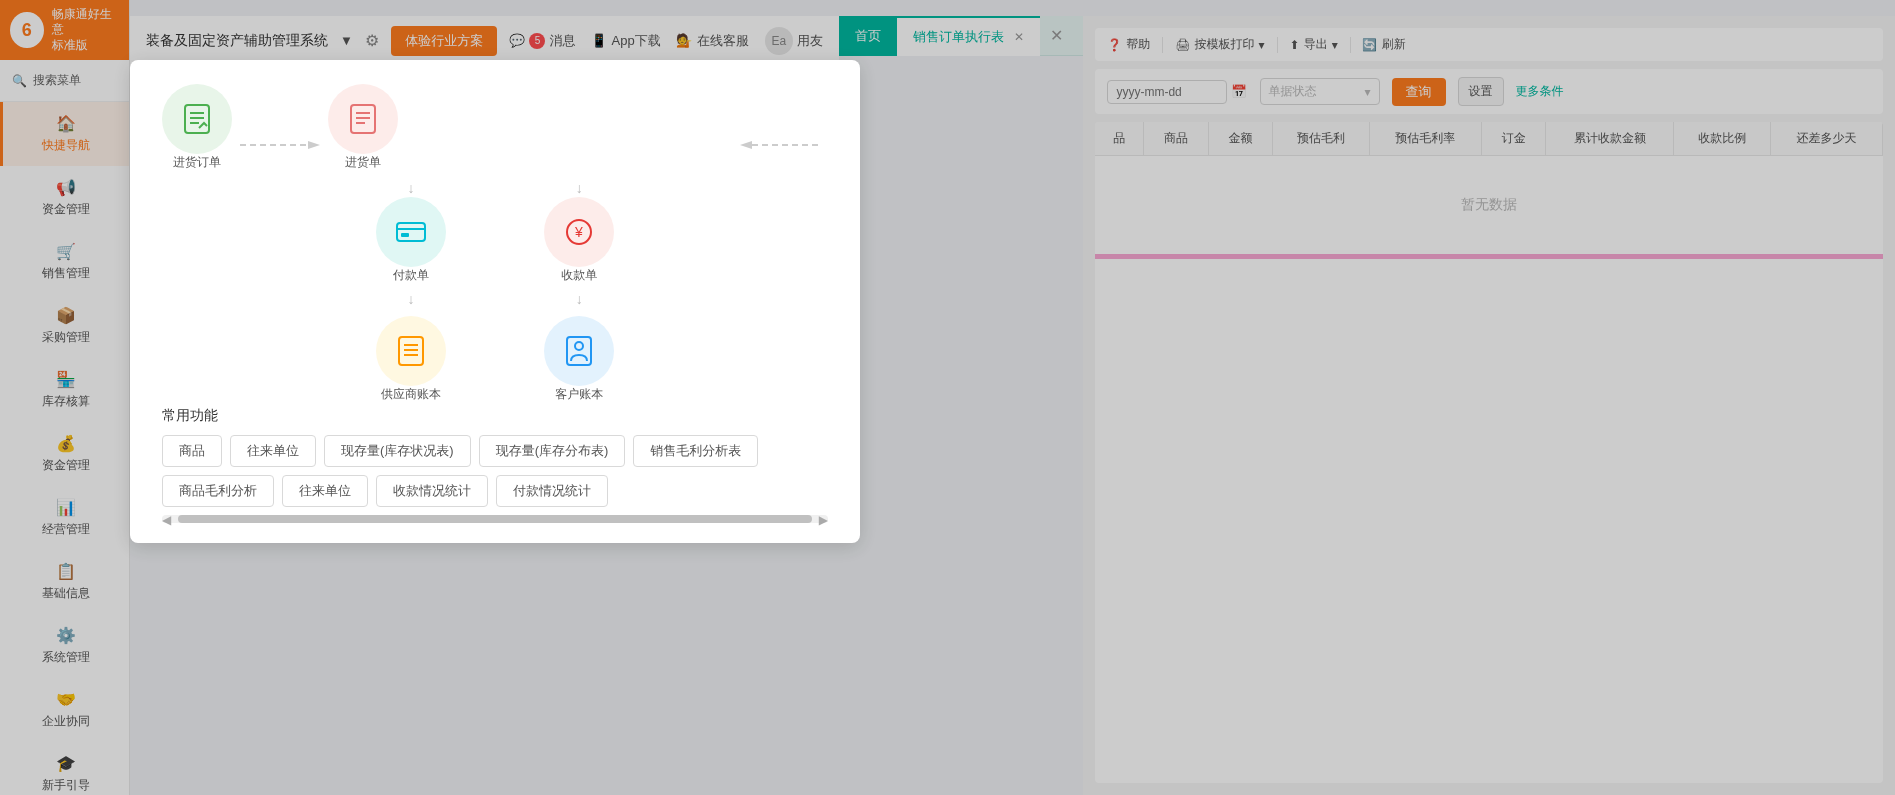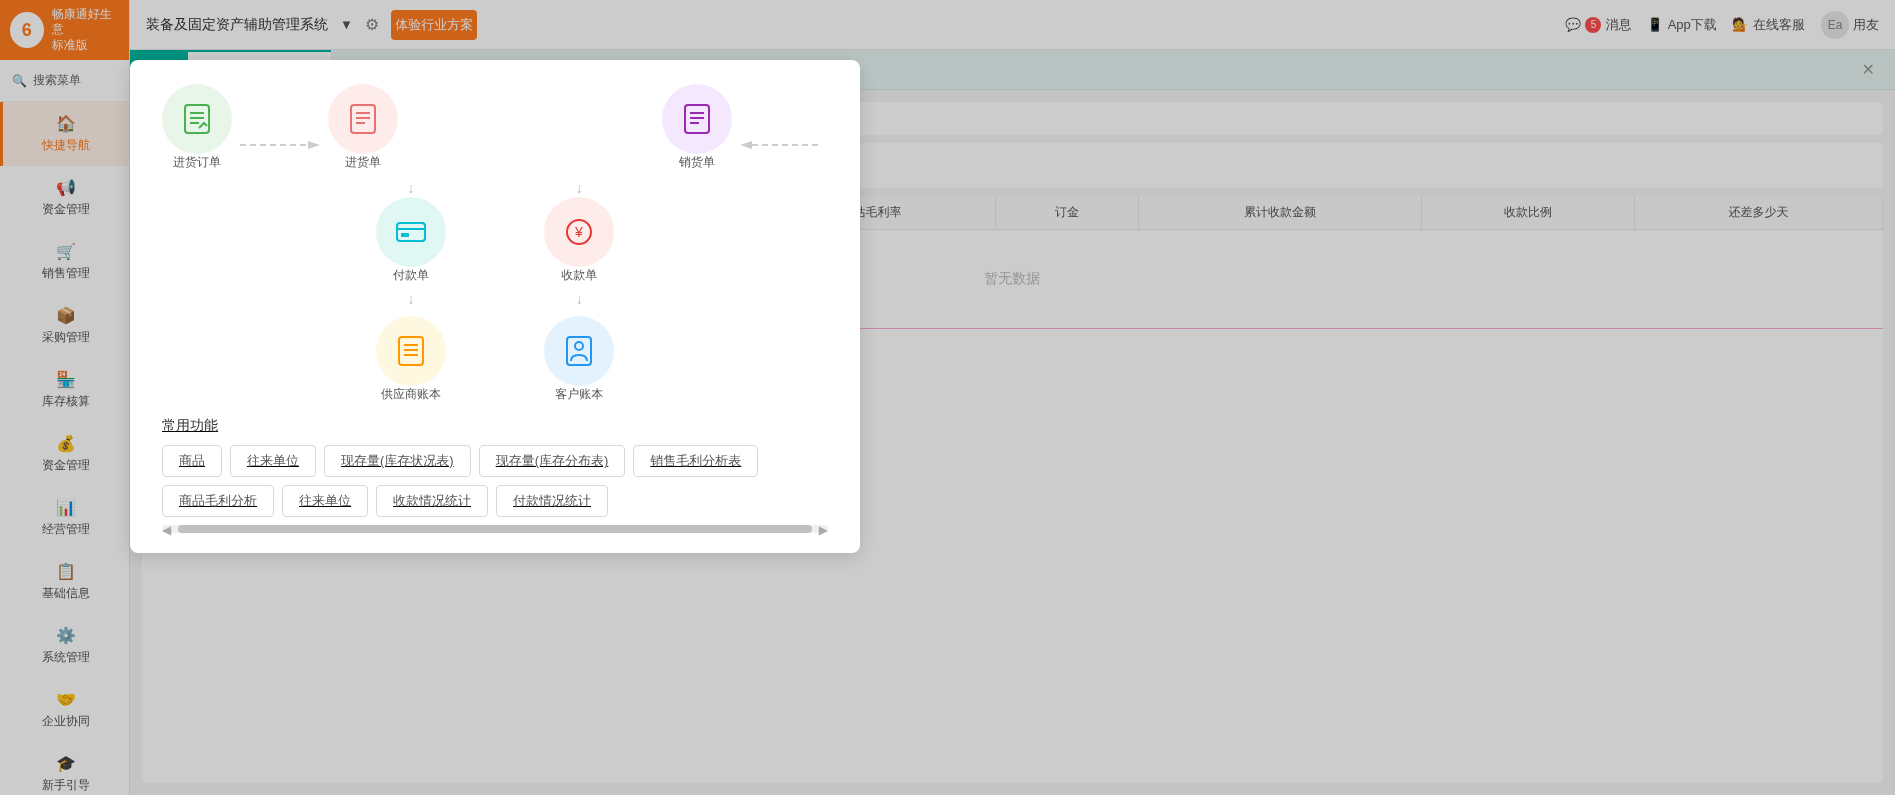--- a/index.html
+++ b/index.html
@@ -15,28 +15,28 @@
     .sidebar-logo-icon span { color: #ff7c1e; font-size: 18px; font-weight: bold; }
     .sidebar-logo-text { color: #fff; font-size: 12px; line-height: 1.3; }
     .sidebar-search { padding: 8px; border-bottom: 1px solid #f0f0f0; }
     .sidebar-search-btn { width: 100%; background: none; border: none; display: flex; align-items: center; gap: 6px; color: #666; cursor: pointer; padding: 4px; font-size: 12px; }
     .sidebar-nav { flex: 1; overflow-y: auto; }
     .sidebar-nav-item { display: flex; flex-direction: column; align-items: center; padding: 12px 8px; cursor: pointer; color: #555; font-size: 12px; gap: 4px; border-left: 3px solid transparent; }
     .sidebar-nav-item.active { background: #fff3ea; color: #ff7c1e; border-left-color: #ff7c1e; }
     .nav-icon { font-size: 16px; }
 
     
-    .main { flex: 1; display: flex; flex-direction: column; overflow: hidden; }
+    .main { flex: 1; display: flex; flex-direction: row; overflow: hidden; margin-top: 16px; }
 
     
     .topbar { height: 50px; background: #fff; border-bottom: 1px solid #e8e8e8; display: flex; align-items: center; padding: 0 16px; gap: 12px; }
     .topbar-title { color: #333; font-size: 14px; font-weight: 500; }
     .topbar-dropdown { display: flex; align-items: center; gap: 4px; color: #555; cursor: pointer; font-size: 13px; }
     .topbar-gear { color: #888; cursor: pointer; font-size: 16px; }
-    .topbar-btn { background: #ff7c1e; color: #fff; border: none; padding: 6px 4px; border-radius: 4px; cursor: pointer; font-size: 13px; }
+    .topbar-btn { background: #ff7c1e; color: #fff; border: none; padding: 6px 14px; border-radius: 4px; cursor: pointer; font-size: 13px; }
     .topbar-right { margin-left: auto; display: flex; align-items: center; gap: 16px; color: #555; font-size: 13px; }
     .topbar-right-item { display: flex; align-items: center; gap: 4px; cursor: pointer; }
     .badge { background: #ff4d4f; color: #fff; border-radius: 50%; width: 16px; height: 16px; font-size: 10px; display: flex; align-items: center; justify-content: center; }
     .avatar { width: 28px; height: 28px; background: #e8e8e8; border-radius: 50%; display: flex; align-items: center; justify-content: center; font-size: 12px; color: #888; }
 
     
     .tabbar { height: 40px; background: #e8f5f3; display: flex; align-items: center; padding: 0; border-bottom: 1px solid #d0e8e4; }
     .tab { padding: 0 16px; height: 40px; display: flex; align-items: center; cursor: pointer; font-size: 13px; color: #555; gap: 6px; }
     .tab.active { background: #fff; color: #00b8a0; border-top: 2px solid #00b8a0; }
     .tab-home { background: #00b8a0; color: #fff; }
@@ -58,21 +58,21 @@
     .filter-date input { border: 1px solid #d9d9d9; border-radius: 4px; padding: 4px 8px; font-size: 12px; color: #bbb; width: 120px; }
     .filter-select { border: 1px solid #d9d9d9; border-radius: 4px; padding: 4px 8px; font-size: 12px; color: #bbb; width: 120px; display: flex; align-items: center; justify-content: space-between; }
     .filter-query-btn { background: #ff7c1e; color: #fff; border: none; padding: 5px 14px; border-radius: 4px; cursor: pointer; font-size: 13px; }
     .filter-set-btn { background: #f5f5f5; color: #555; border: 1px solid #d9d9d9; padding: 5px 10px; border-radius: 4px; cursor: pointer; font-size: 12px; }
     .more-conditions { color: #00b8a0; font-size: 12px; cursor: pointer; white-space: nowrap; }
 
     
     .table-wrapper { background: #fff; border-radius: 4px; overflow: auto; flex: 1; }
     table { width: 100%; border-collapse: collapse; font-size: 12px; }
     thead th { background: #fafafa; border-bottom: 1px solid #e8e8e8; border-right: 1px solid #e8e8e8; padding: 8px 12px; color: #555; white-space: nowrap; text-align: center; font-weight: 500; }
-    tbody td { border-bottom: 1px solid #f9a8d4; padding: 8px 12px; text-align: center; color: #555; }
+    tbody td { border-bottom: 5px solid #f9a8d4; padding: 8px 12px; text-align: center; color: #555; }
     .no-data { text-align: center; color: #bbb; padding: 40px; font-size: 14px; }
 
     
     .overlay { position: fixed; top: 0; left: 0; right: 0; bottom: 0; background: rgba(0,0,0,0.2); z-index: 100; }
 
     
     .modal { position: fixed; top: 60px; left: 130px; width: 730px; background: #fff; border-radius: 8px; box-shadow: 0 4px 20px rgba(0,0,0,0.15); z-index: 200; padding: 24px 32px 20px; }
 
     
     .flow-section { display: flex; flex-direction: column; gap: 0; }
@@ -85,21 +85,21 @@
     .flow-circle.red { background: #fdecea; }
     .flow-circle.yellow { background: #fff8e1; }
     .flow-circle.blue-light { background: #e3f2fd; }
     .flow-label { font-size: 12px; color: #555; text-align: center; }
 
     .flow-arrow-v { text-align: center; color: #bbb; font-size: 14px; line-height: 1; margin: 2px 0 2px; }
 
     .flow-col { display: flex; flex-direction: column; align-items: center; }
 
     
-    .common-section { margin-top: 14px; text-decoration: underline; }
+    .common-section { margin-top: 4px; }
     .common-title { font-size: 14px; color: #333; margin-bottom: 10px; font-weight: 500; }
     .common-btns { display: flex; flex-wrap: wrap; gap: 8px; }
     .common-btn { border: 1px solid #d9d9d9; background: #fff; color: #555; padding: 6px 16px; border-radius: 4px; cursor: pointer; font-size: 13px; white-space: nowrap; }
     .scroll-track { height: 8px; background: #f0f0f0; border-radius: 4px; margin-top: 8px; position: relative; }
     .scroll-thumb { height: 8px; background: #c0c0c0; border-radius: 4px; width: 80%; position: absolute; left: 0; }
     .scroll-arrow { position: absolute; right: 0; top: -2px; color: #aaa; font-size: 12px; cursor: pointer; }
     .scroll-arrow-left { position: absolute; left: 0; top: -2px; color: #aaa; font-size: 12px; cursor: pointer; }
   </style>
 </head>
 <body>
@@ -315,31 +315,20 @@
               <line x1="11" y1="12" x2="25" y2="12" stroke="#e57373" stroke-width="2"></line>
               <line x1="11" y1="17" x2="25" y2="17" stroke="#e57373" stroke-width="2"></line>
               <line x1="11" y1="22" x2="20" y2="22" stroke="#e57373" stroke-width="2"></line>
             </svg>
         </div>
         <span class="flow-label">进货单</span>
       </div>
 
       <div style="flex:1;min-width:60px;margin-bottom:20px;"></div>
 
-      <div class="flow-col">
-        <div class="flow-circle purple">
-          <svg width="36" height="36" viewBox="0 0 36 36">
-              <rect x="6" y="4" width="24" height="28" rx="3" fill="none" stroke="#9c27b0" stroke-width="2"></rect>
-              <line x1="11" y1="12" x2="25" y2="12" stroke="#9c27b0" stroke-width="2"></line>
-              <line x1="11" y1="17" x2="25" y2="17" stroke="#9c27b0" stroke-width="2"></line>
-              <line x1="11" y1="22" x2="20" y2="22" stroke="#9c27b0" stroke-width="2"></line>
-            </svg>
-        </div>
-        <span class="flow-label">销货单</span>
-      </div>
 
       <div style="display:flex;align-items:center;margin-bottom:20px;padding:0 8px;">
         <svg width="80" height="12" viewBox="0 0 80 12">
             <line x1="12" y1="6" x2="80" y2="6" stroke="#ccc" stroke-width="2" stroke-dasharray="6,4"></line>
             <polygon points="12,2 0,6 12,10" fill="#ccc"></polygon>
           </svg>
       </div>
 
     </div>
 

